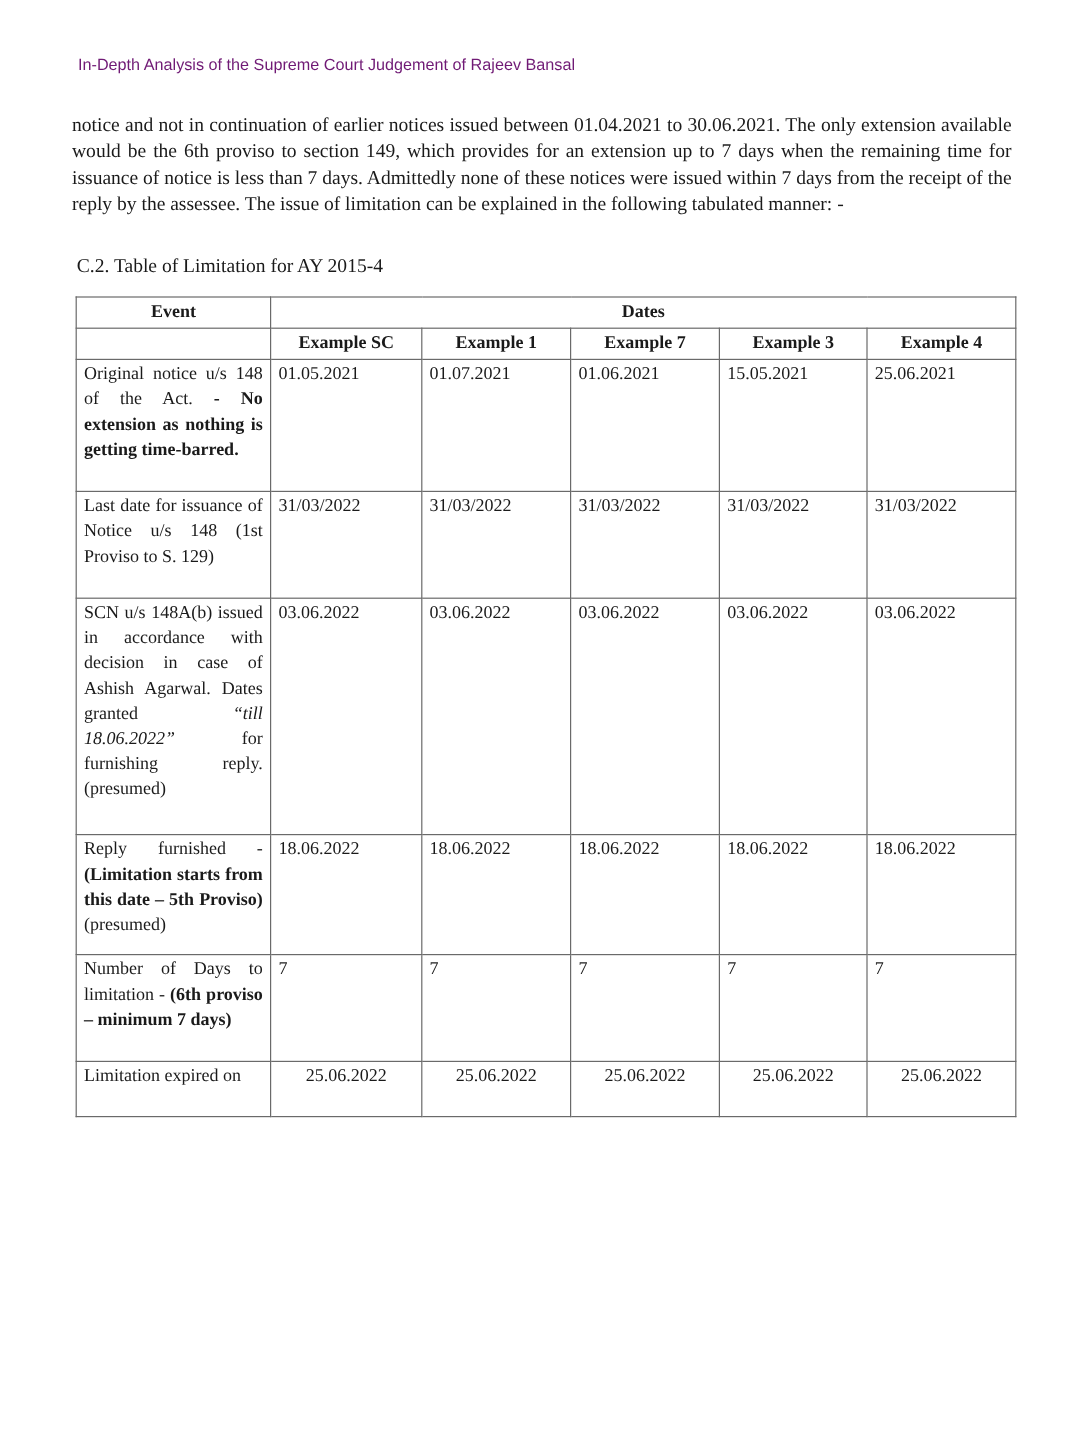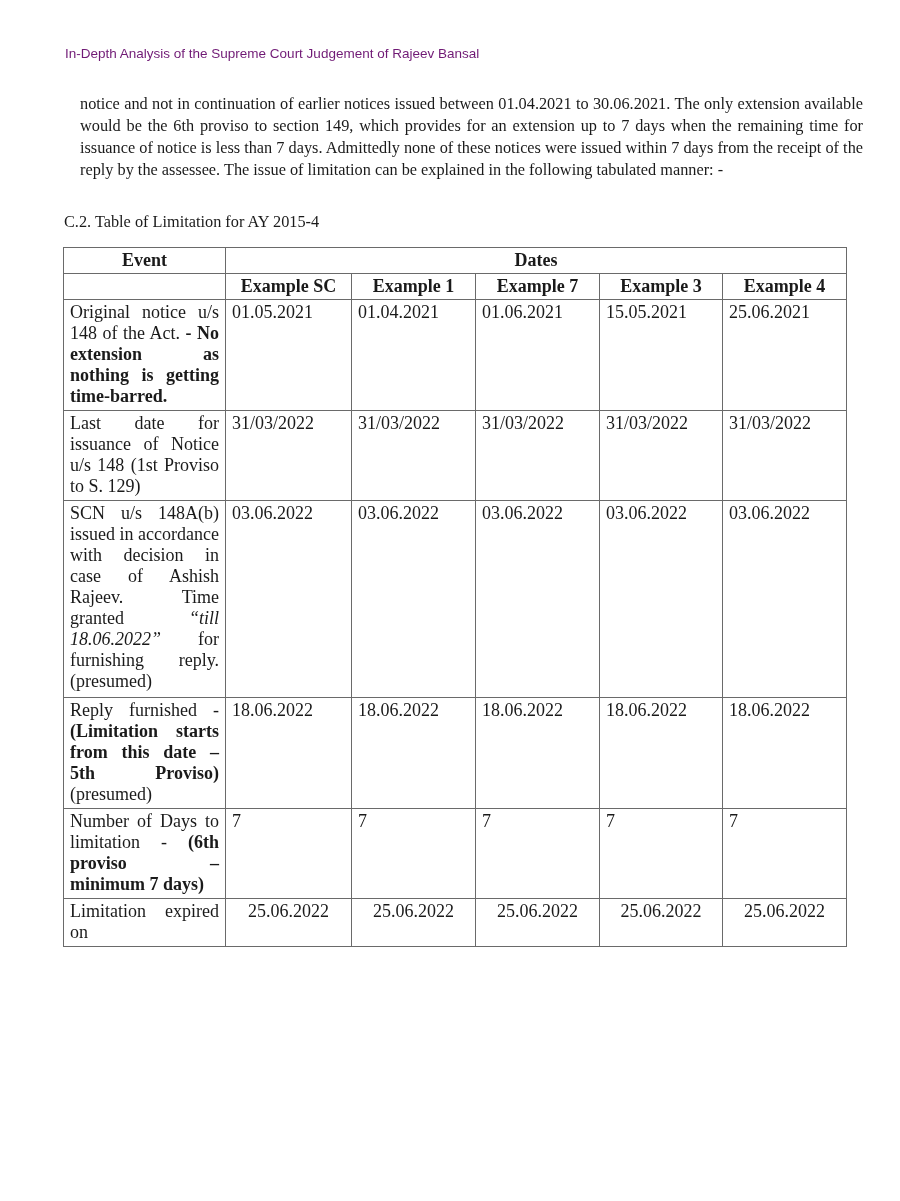--- a/index.html
+++ b/index.html
@@ -7,32 +7,32 @@
       width: 900px; height: 1201px; position: relative; overflow: hidden;
       color: #1a1a1a;
       font-family: "Liberation Serif", "DejaVu Serif", serif;
     }
     .running-header {
       position: absolute; left: 65px; top: 46px;
       font-family: "Liberation Sans", "DejaVu Sans", sans-serif;
       font-size: 13.5px; color: #701a75;
     }
     .body-text {
-      position: absolute; left: 80px; top: 93px; width: 783px;
+      position: absolute; left: 60px; top: 93px; width: 783px;
       font-size: 16.3px; line-height: 22px; text-align: justify;
       margin: 0;
     }
     .table-caption {
       position: absolute; left: 64px; top: 212px;
       font-size: 16.3px;
     }
     table.limits {
       position: absolute; left: 63px; top: 247px;
       width: 783px; border-collapse: collapse; table-layout: fixed;
-      font-size: 18px; line-height: 21px; padding-left: 36px;
+      font-size: 15px; line-height: 21px; padding-left: 36px;
     }
     table.limits td, table.limits th {
       border: 1.2px solid #6a6a6a;
       vertical-align: top;
       padding: 2px 6px 3px 6px;
       font-weight: normal;
     }
     table.limits th { font-weight: bold; text-align: center; vertical-align: middle; padding: 2px 4px; }
     .event-cell { text-align: justify; }
     .b { font-weight: bold; margin-top: 32px; }
@@ -73,41 +73,41 @@
     </tr>
   </thead>
   <tbody>
 
     <tr style="height:110px">
       <td class="event-cell">
         <span>Original notice u/s 148 of the Act.</span>
         <span class="b">- No extension as nothing is getting time-barred.</span>
       </td>
       <td>01.05.2021</td>
-      <td>01.04.2021</td>
+      <td>01.07.2021</td>
       <td>01.06.2021</td>
       <td>15.05.2021</td>
       <td>25.06.2021</td>
     </tr>
 
     <tr style="height:89px">
       <td class="event-cell">
         <span>Last date for issuance of Notice u/s 148 (1st Proviso to S. 129)</span>
       </td>
       <td>31/03/2022</td>
       <td>31/03/2022</td>
       <td>31/03/2022</td>
       <td>31/03/2022</td>
       <td>31/03/2022</td>
     </tr>
 
 
     <tr style="height:197px">
       <td class="event-cell">
-        <span>SCN u/s 148A(b) issued in accordance with decision in case of Ashish Rajeev. Time granted</span>
+        <span>SCN u/s 148A(b) issued in accordance with decision in case of Ashish Agarwal. Dates granted</span>
         <span class="i">“till 18.06.2022”</span>
         <span>for furnishing reply. (presumed)</span>
       </td>
       <td>03.06.2022</td>
       <td>03.06.2022</td>
       <td>03.06.2022</td>
       <td>03.06.2022</td>
       <td>03.06.2022</td>
     </tr>
 

